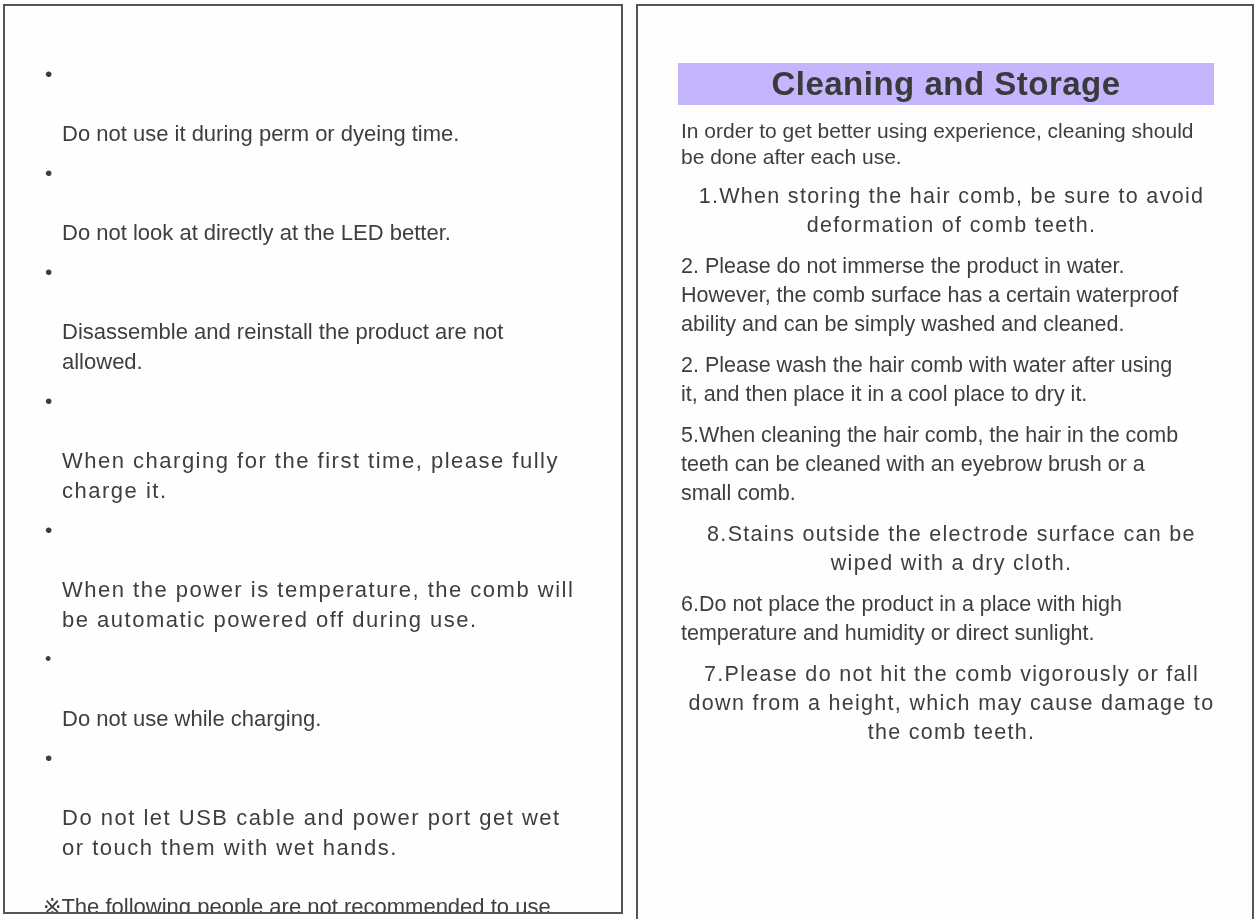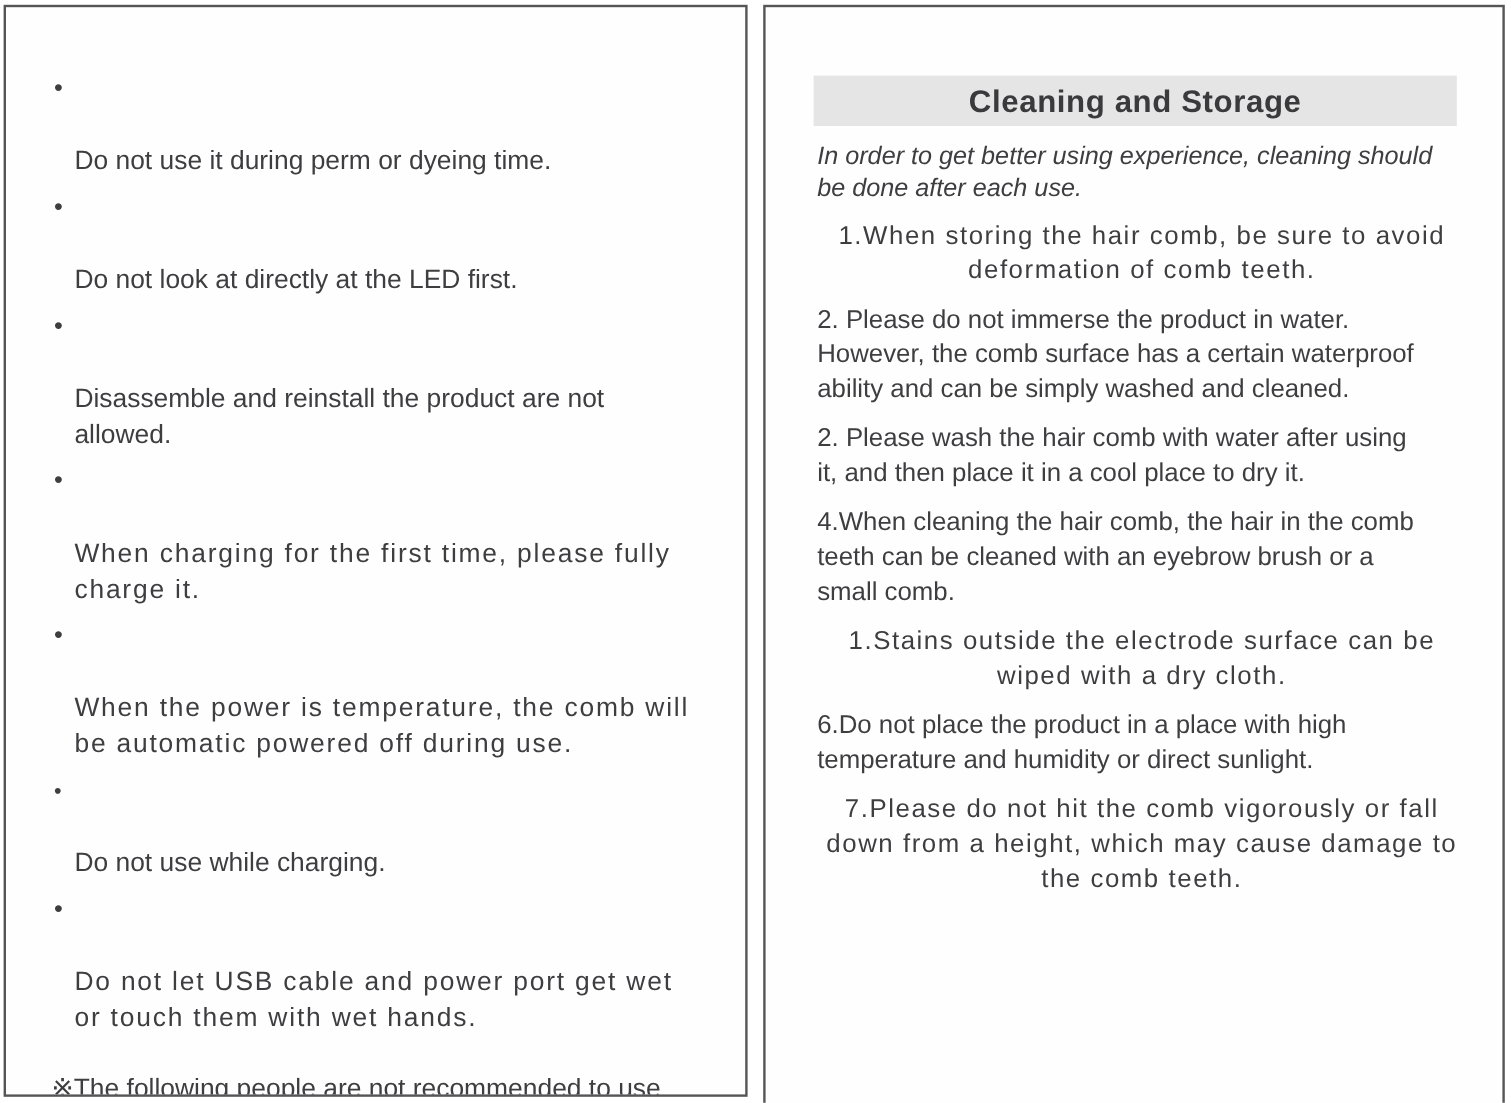--- a/index.html
+++ b/index.html
@@ -23,42 +23,42 @@
   }
   .blt {
     position:absolute; left:0; top:0; font-size:21px; line-height:30px; color:#3e3e41;
   }
   .sp   { letter-spacing:1.5px; }
   .note { margin:29px 0 0 -2px; font-size:22px; line-height:30px; white-space:pre-line; }
 
   
   .rcontent { padding:0 30px 0 43px; }
   .titlebar {
-    margin:57px 8px 12px -3px; height:42px; background:#e5e5e5;
+    margin:57px 8px 12px -3px; height:42px; background:#c4b5fd;
     text-align:center; line-height:42px;
-    font-size:26px; font-weight:bold; color:#3a3a3c; letter-spacing:0.5px;
+    font-size:33px; font-weight:bold; color:#3a3a3c; letter-spacing:0.5px;
   }
-  .intro { margin:13px 0 0 0; font-size:21px; line-height:26px; white-space:pre-line;font-style:italic; }
+  .intro { margin:13px 0 0 0; font-size:21px; line-height:26px; white-space:pre-line; }
   .step  { margin:12px 0 0 0; font-size:21.5px; line-height:29px; white-space:pre-line; }
   .step.sp      { letter-spacing:1.3px;text-align:center; }
   .step.sp-mild { letter-spacing:0.4px; }
 </style>
 </head>
 <body>
 
 <div class="page page-left">
   <div class="lcontent">
 
     <div class="witem">
       <span class="blt">•</span>
       <span>Do not use it during perm or dyeing time.</span>
     </div>
     <div class="witem">
       <span class="blt">•</span>
-      <span>Do not look at directly at the LED first.</span>
+      <span>Do not look at directly at the LED better.</span>
     </div>
     <div class="witem">
       <span class="blt">•</span>
       <span>Disassemble and reinstall the product are not
 allowed.</span>
     </div>
     <div class="witem sp">
       <span class="blt">•</span>
       <span>When charging for the first time, please fully
 charge it.</span>
@@ -94,24 +94,24 @@
     <p class="intro">In order to get better using experience, cleaning should
 be done after each use.</p>
 
     <p class="step sp">1.When storing the hair comb, be sure to avoid
 deformation of comb teeth.</p>
     <p class="step">2. Please do not immerse the product in water.
 However, the comb surface has a certain waterproof
 ability and can be simply washed and cleaned.</p>
     <p class="step">2. Please wash the hair comb with water after using
 it, and then place it in a cool place to dry it.</p>
-    <p class="step">4.When cleaning the hair comb, the hair in the comb
+    <p class="step">5.When cleaning the hair comb, the hair in the comb
 teeth can be cleaned with an eyebrow brush or a
 small comb.</p>
-    <p class="step sp">1.Stains outside the electrode surface can be
+    <p class="step sp">8.Stains outside the electrode surface can be
 wiped with a dry cloth.</p>
     <p class="step">6.Do not place the product in a place with high
 temperature and humidity or direct sunlight.</p>
     <p class="step sp">7.Please do not hit the comb vigorously or fall
 down from a height, which may cause damage to
 the comb teeth.</p>
 
   </div>
 </div>
 

